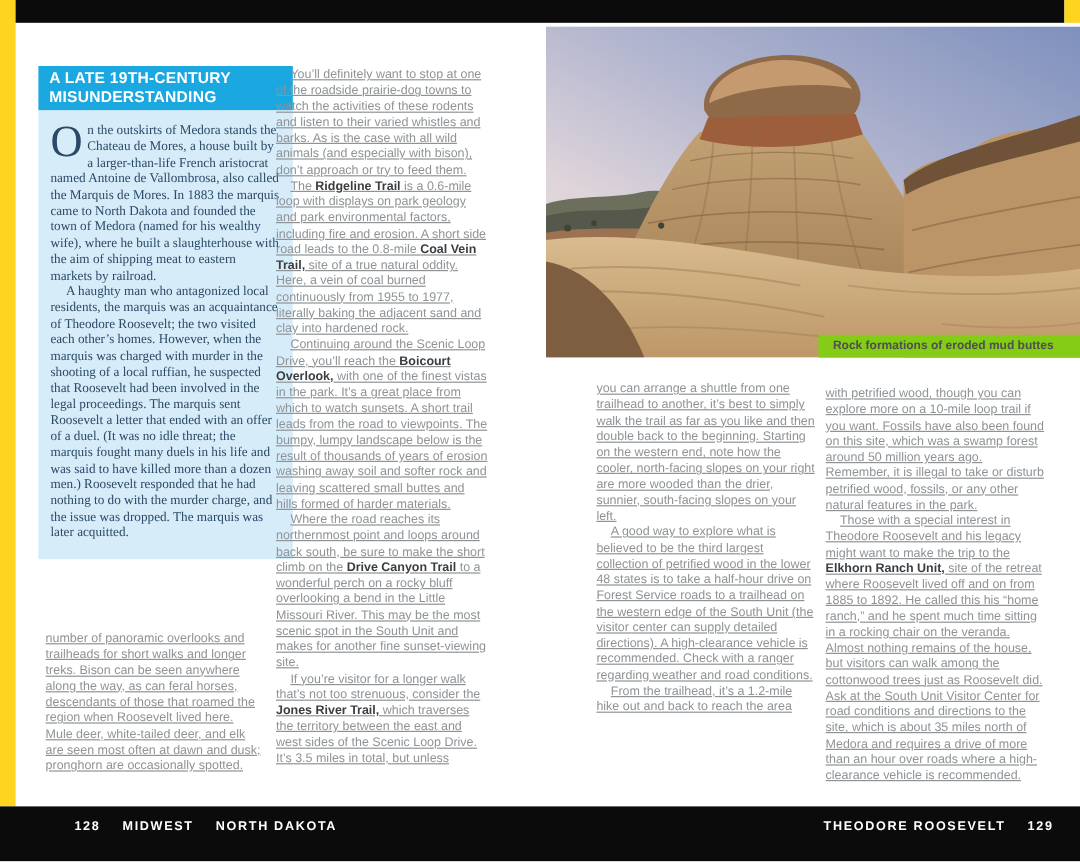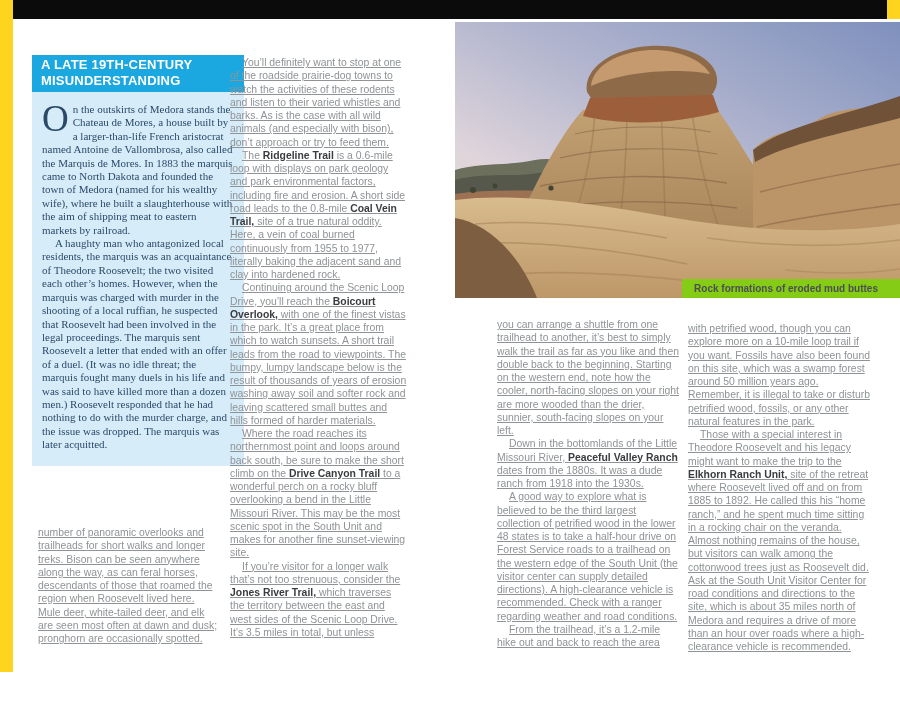--- a/index.html
+++ b/index.html
@@ -78,21 +78,20 @@
     </div>
   <div class="col" id="col2">
       <p class="indent"><span>You’ll definitely want to stop at one of the roadside prairie-dog towns to watch the activities of these rodents and listen to their varied whistles and barks. As is the case with all wild animals (and especially with bison), don’t approach or try to feed them.</span></p>
       <p class="indent"><span>The </span><span class="bold">Ridgeline Trail</span><span> is a 0.6-mile loop with displays on park geology and park environmental factors, including fire and erosion. A short side road leads to the 0.8-mile </span><span class="bold">Coal Vein Trail,</span><span> site of a true natural oddity. Here, a vein of coal burned continuously from 1955 to 1977, literally baking the adjacent sand and clay into hardened rock.</span></p>
       <p class="indent"><span>Continuing around the Scenic Loop Drive, you’ll reach the </span><span class="bold">Boicourt Overlook,</span><span> with one of the finest vistas in the park. It’s a great place from which to watch sunsets. A short trail leads from the road to viewpoints. The bumpy, lumpy landscape below is the result of thousands of years of erosion washing away soil and softer rock and leaving scattered small buttes and hills formed of harder materials.</span></p>
       <p class="indent"><span>Where the road reaches its northernmost point and loops around back south, be sure to make the short climb on the </span><span class="bold">Drive Canyon Trail</span><span> to a wonderful perch on a rocky bluff overlooking a bend in the Little Missouri River. This may be the most scenic spot in the South Unit and makes for another fine sunset-viewing site.</span></p>
       <p class="indent"><span>If you’re visitor for a longer walk that’s not too strenuous, consider the </span><span class="bold">Jones River Trail,</span><span> which traverses the territory between the east and west sides of the Scenic Loop Drive. It’s 3.5 miles in total, but unless</span></p>
     </div>
   <div class="col" id="col3">
       <p><span>you can arrange a shuttle from one trailhead to another, it’s best to simply walk the trail as far as you like and then double back to the beginning. Starting on the western end, note how the cooler, north-facing slopes on your right are more wooded than the drier, sunnier, south-facing slopes on your left.</span></p>
-      <p class="indent"><span>Down in the bottomlands of the Little Missouri River, </span><span class="bold">Peaceful Valley Ranch</span><span> dates from the 1880s. It was a dude ranch from 1918 into the 1930s.</span></p>
       <p class="indent"><span>A good way to explore what is believed to be the third largest collection of petrified wood in the lower 48 states is to take a half-hour drive on Forest Service roads to a trailhead on the western edge of the South Unit (the visitor center can supply detailed directions). A high-clearance vehicle is recommended. Check with a ranger regarding weather and road conditions.</span></p>
       <p class="indent"><span>From the trailhead, it’s a 1.2-mile hike out and back to reach the area</span></p>
     </div>
   <div class="col" id="col4">
       <p><span>with petrified wood, though you can explore more on a 10-mile loop trail if you want. Fossils have also been found on this site, which was a swamp forest around 50 million years ago. Remember, it is illegal to take or disturb petrified wood, fossils, or any other natural features in the park.</span></p>
       <p class="indent"><span>Those with a special interest in Theodore Roosevelt and his legacy might want to make the trip to the </span><span class="bold">Elkhorn Ranch Unit,</span><span> site of the retreat where Roosevelt lived off and on from 1885 to 1892. He called this his “home ranch,” and he spent much time sitting in a rocking chair on the veranda. Almost nothing remains of the house, but visitors can walk among the cottonwood trees just as Roosevelt did. Ask at the South Unit Visitor Center for road conditions and directions to the site, which is about 35 miles north of Medora and requires a drive of more than an hour over roads where a high-clearance vehicle is recommended.</span></p>
     </div>
 
   <div class="photo">
     <svg viewBox="0 0 445 276" preserveAspectRatio="none">
@@ -145,14 +144,25 @@
       <path d="M252,216 C312,224 382,226 445,218" fill="none" stroke="#a07c52" stroke-width="1.6" opacity="0.45"></path>
       <path d="M330,248 C370,252 410,252 445,247" fill="none" stroke="#a07c52" stroke-width="1.5" opacity="0.4"></path>
       <path d="M0,196 C30,201 62,227 82,276 L0,276 Z" fill="#7d5e40"></path>
       <circle cx="18" cy="168" r="3" fill="#3f4434"></circle>
       <circle cx="40" cy="164" r="2.4" fill="#3f4434"></circle>
       <circle cx="96" cy="166" r="2.6" fill="#3f4434"></circle>
     </svg>
     <div class="caption">Rock formations of eroded mud buttes</div>
   </div>
 
+  <div class="footer">
+    <div class="fl">
+      <span class="gap-r">128</span>
+      <span class="gap-r">MIDWEST</span>
+      <span>NORTH DAKOTA</span>
+    </div>
+    <div class="fr">
+      <span class="gap-r">THEODORE ROOSEVELT</span>
+      <span>129</span>
+    </div>
+  </div>
 
 </div>
 
 </body></html>

